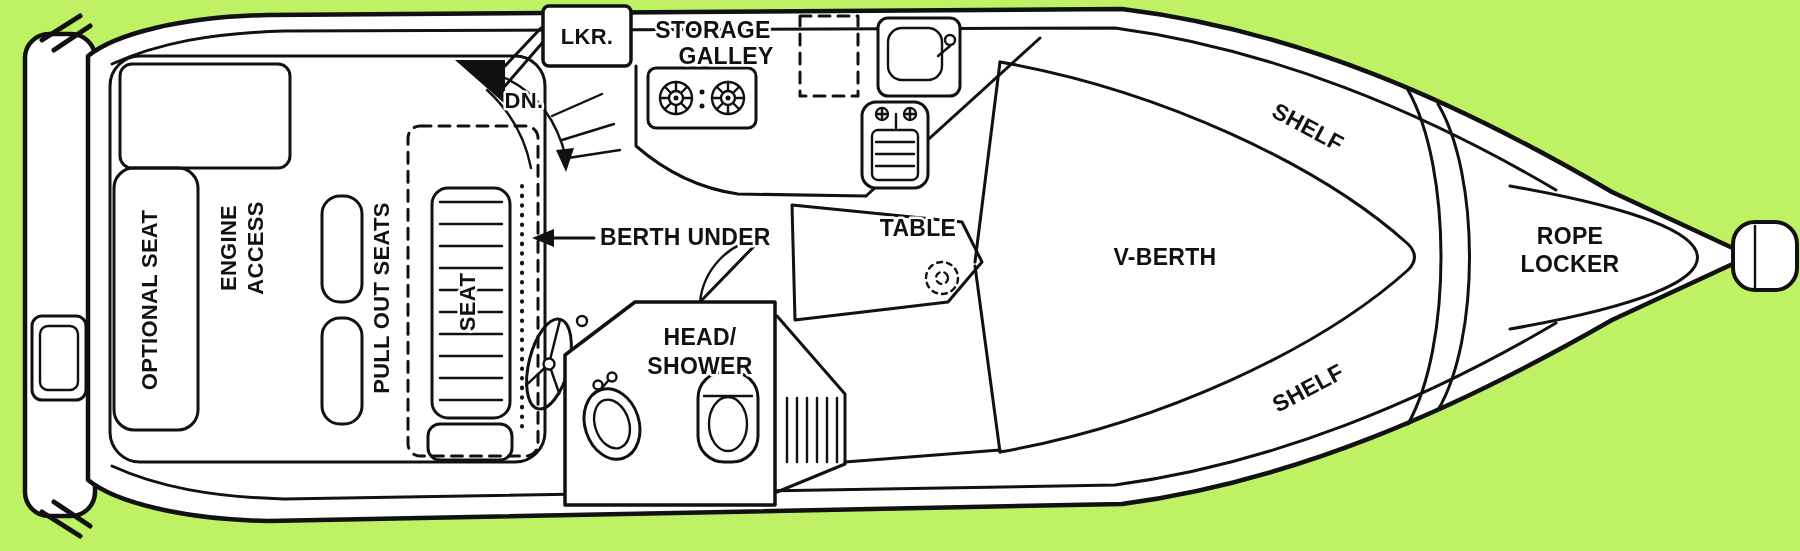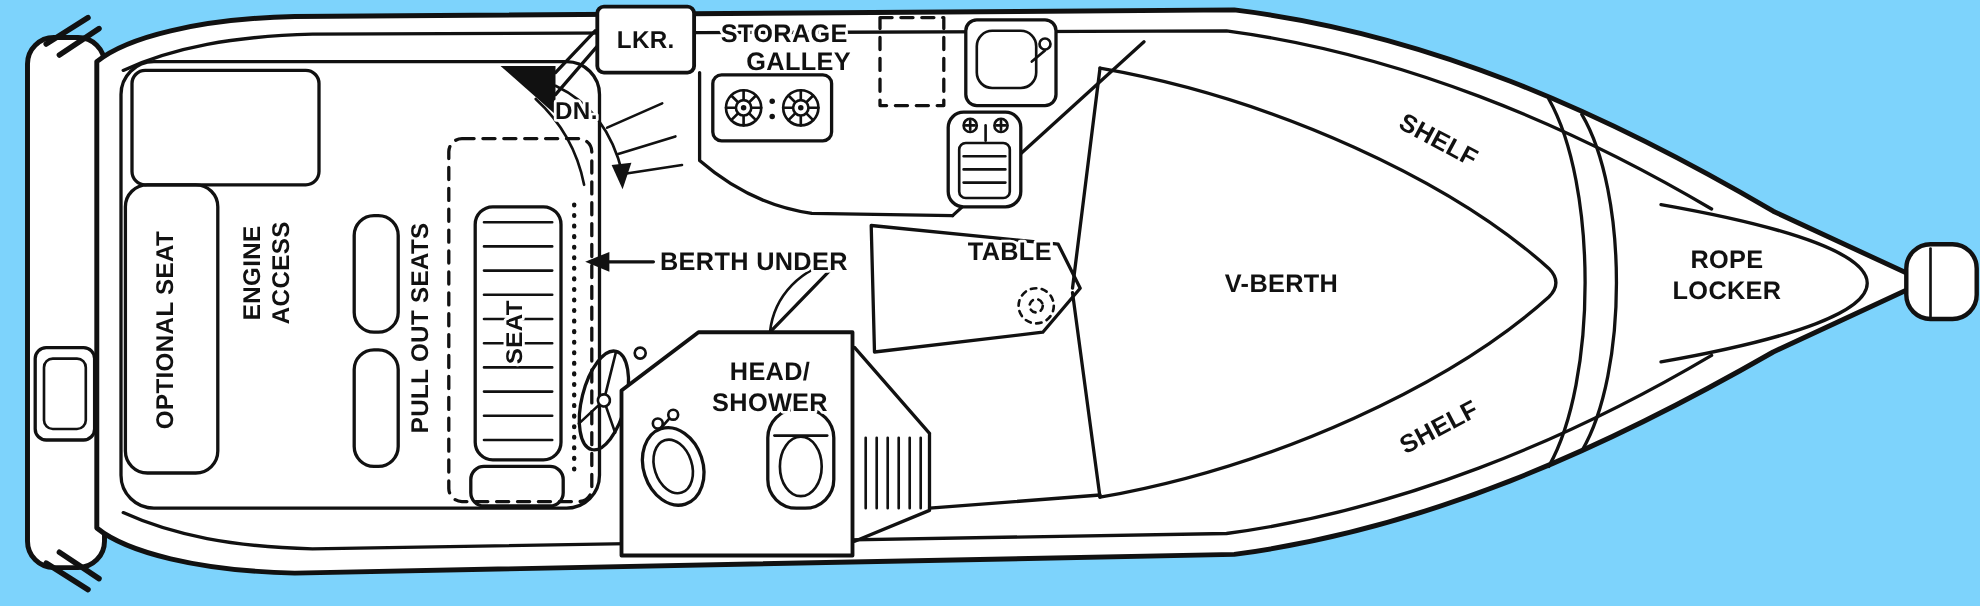--- a/index.html
+++ b/index.html
@@ -1,16 +1,16 @@
 <!DOCTYPE html>
 <html><head>
 <meta charset="utf-8">
 <style>
   html,body{margin:0;padding:0;background:#fff;}
-  .stage{position:relative;width:1800px;height:551px;background:#7dd3fc;overflow:hidden;}
+  .stage{position:relative;width:1800px;height:551px;background:#bef264;overflow:hidden;}
   svg{display:block;}
   .ln{fill:none;stroke:#111;stroke-width:3;stroke-linecap:round;stroke-linejoin:round;}
   .ln2{fill:none;stroke:#111;stroke-width:2.4;stroke-linecap:round;stroke-linejoin:round;}
   .hull{fill:#fff;stroke:#111;stroke-width:4.5;stroke-linejoin:round;}
   .wf{fill:#fff;}
   .blk{fill:#111;stroke:none;}
   .dash{stroke-dasharray:11 8;}
   .dash2{stroke-dasharray:5 5;}
   .dot{stroke-dasharray:0.6 9;stroke-width:4;stroke-linecap:round;}
   .thick{stroke-width:5;}

